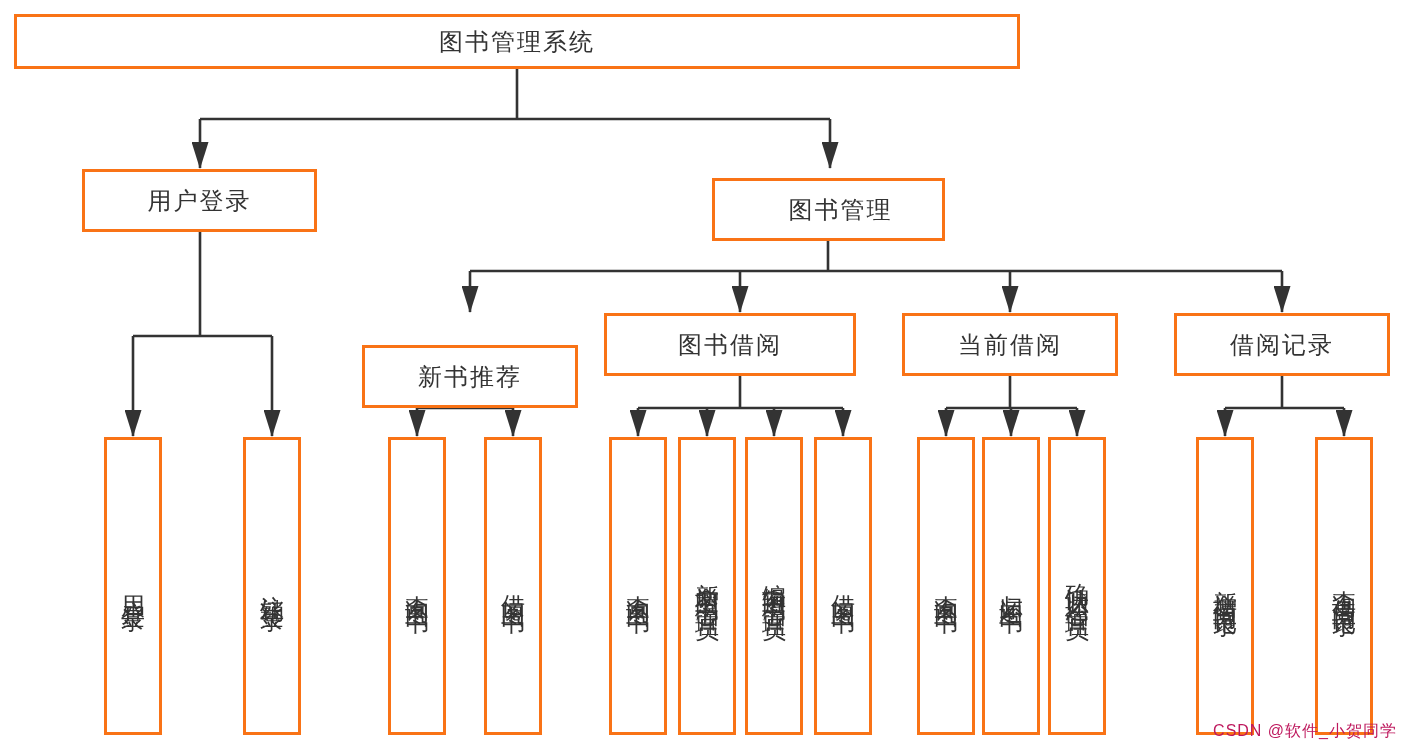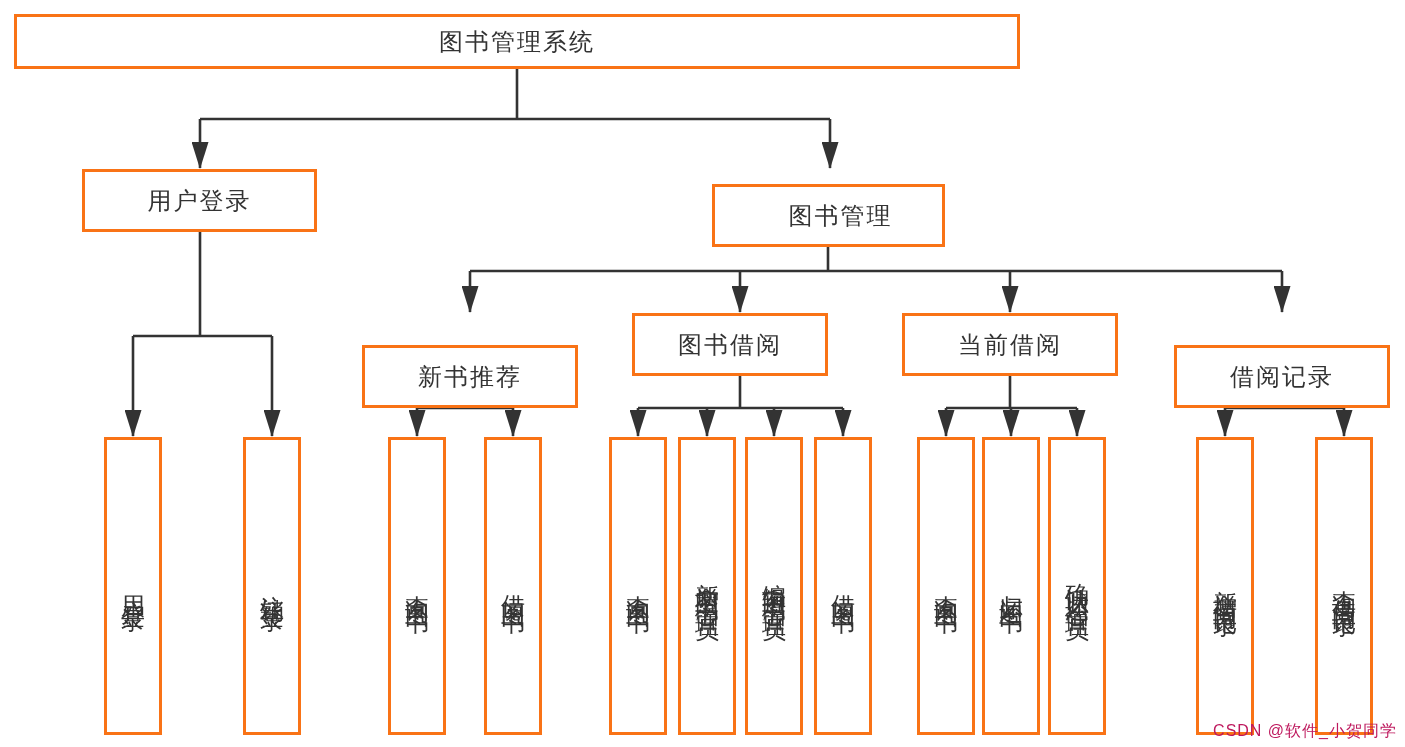--- a/index.html
+++ b/index.html
@@ -113,34 +113,34 @@
     <path class="drop" d="M1344,408 V436" marker-end="url(#arrow)"></path>
   </svg>
 
   <div class="node" style="left:14px; top:14px; width:1006px; height:55px;">
     <span class="h-label">图书管理系统</span>
   </div>
 
   <div class="node" style="left:82px; top:169px; width:235px; height:63px;">
     <span class="h-label">用户登录</span>
   </div>
-  <div class="node" style="left:712px; top:184px; width:233px; height:63px;padding-left:24px;">
+  <div class="node" style="left:712px; top:178px; width:233px; height:63px;padding-left:24px;">
     <span class="h-label">图书管理</span>
   </div>
 
   <div class="node" style="left:362px; top:313px; width:216px; height:63px;margin-top:32px;">
     <span class="h-label">新书推荐</span>
   </div>
-  <div class="node" style="left:632px; top:313px; width:196px; height:63px;text-align:center;">
+  <div class="node" style="left:604px; top:313px; width:252px; height:63px;text-align:center;">
     <span class="h-label">图书借阅</span>
   </div>
   <div class="node" style="left:902px; top:313px; width:216px; height:63px;align-items:center;">
     <span class="h-label">当前借阅</span>
   </div>
-  <div class="node" style="left:1174px; top:313px; width:216px; height:63px;margin-top:32px;">
+  <div class="node" style="left:1174px; top:313px; width:216px; height:63px;">
     <span class="h-label">借阅记录</span>
   </div>
 
   <div class="node leaf" style="left:104px;">
     <span class="v-label">用户登录</span>
   </div>
   <div class="node leaf" style="left:243px;">
     <span class="v-label">注销登录</span>
   </div>
 

